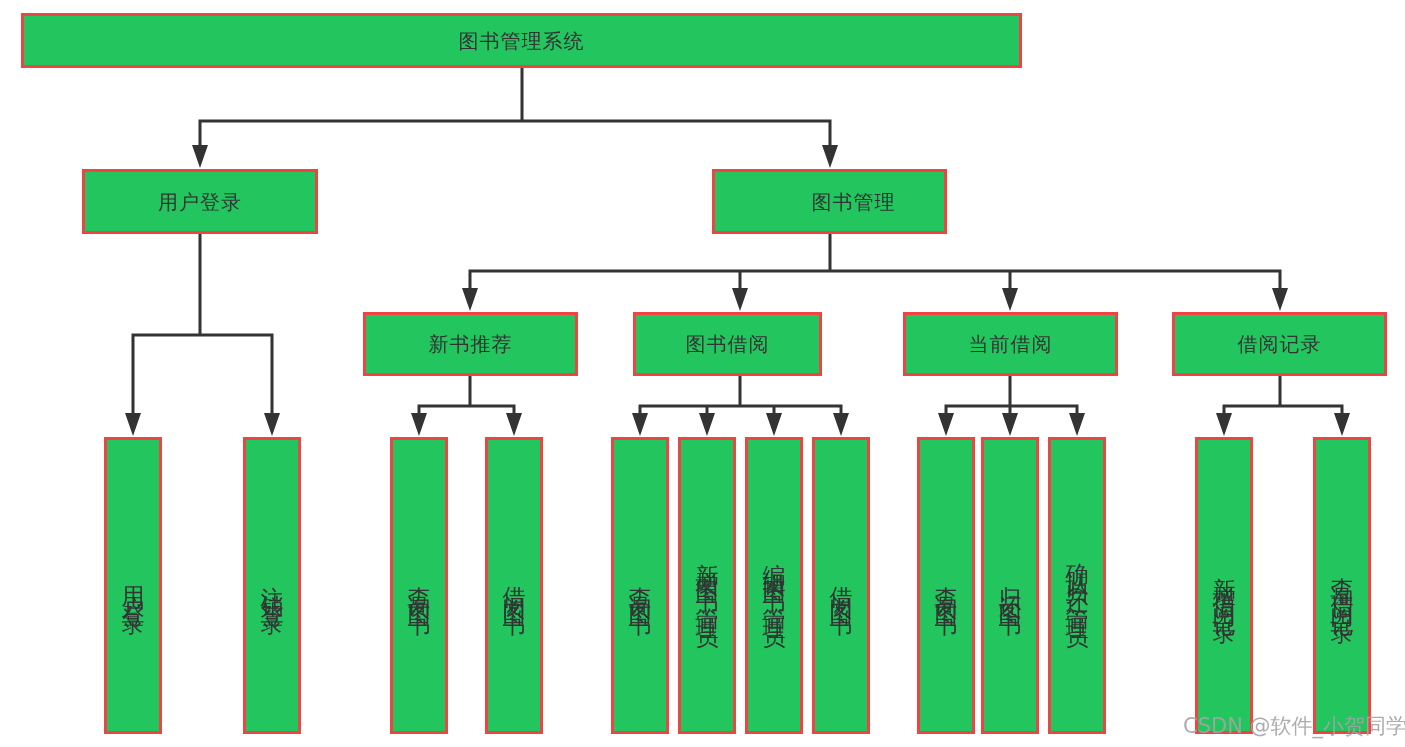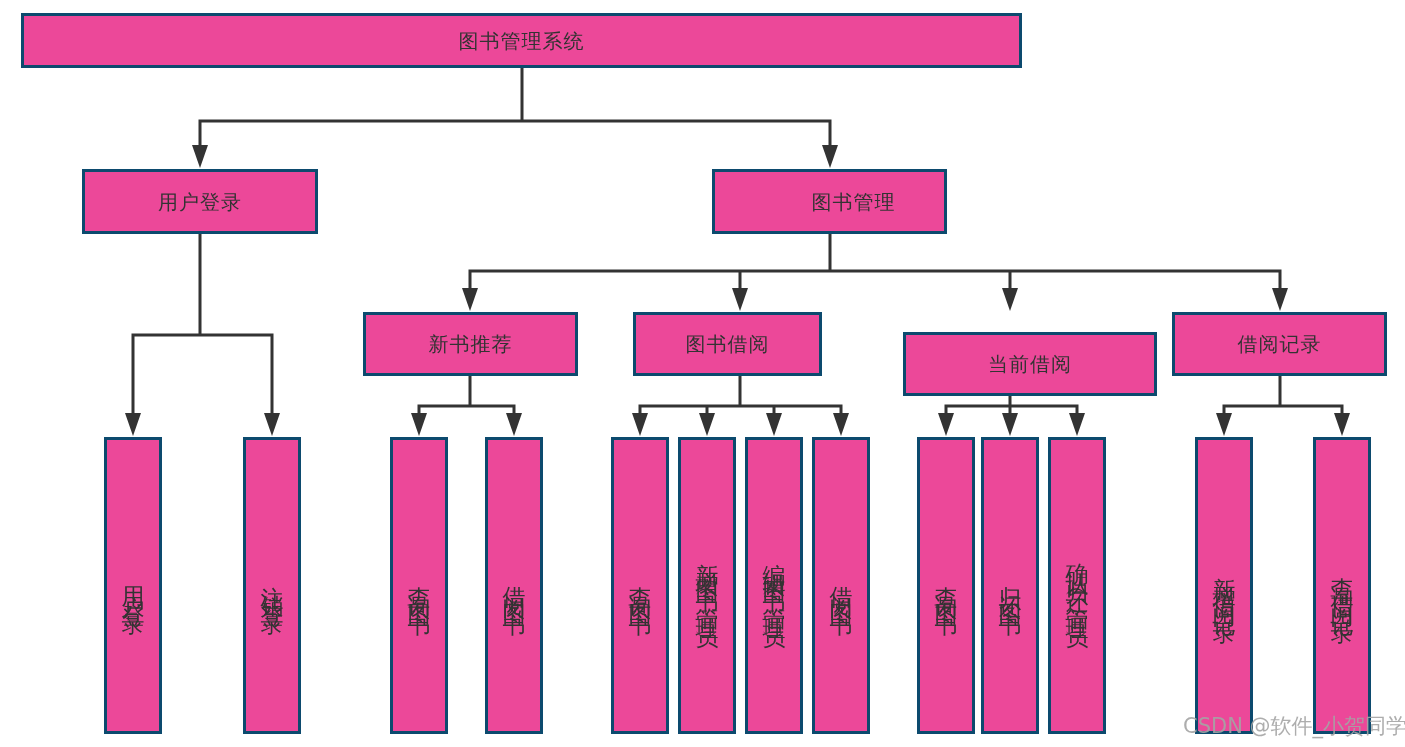--- a/index.html
+++ b/index.html
@@ -17,22 +17,22 @@
   }
   .connector-layer {
     position: absolute;
     left: 0; top: 0;
     width: 1405px;
     height: 747px;
   }
   .node {
     position: absolute;
     box-sizing: border-box;
-    border: 3px solid #0c4a6e;
-    background: #ec4899;
+    border: 3px solid #ef4444;
+    background: #22c55e;
     color: #333333;
     display: flex;
     align-items: center;
     justify-content: center;
     text-align: center;
   }
   .hbox {
     font-size: 20px;
     letter-spacing: 1px;
     line-height: 1;
@@ -112,21 +112,21 @@
   <div class="node hbox" style="left:712px; top:169px; width:235px; height:65px;padding-left:48px;">
     <span>图书管理</span>
   </div>
 
   <div class="node hbox" style="left:363px; top:312px; width:215px; height:64px;font-family:Liberation Serif, serif;">
     <span>新书推荐</span>
   </div>
   <div class="node hbox" style="left:633px; top:312px; width:189px; height:64px;">
     <span>图书借阅</span>
   </div>
-  <div class="node hbox" style="left:903px; top:312px; width:254px; height:64px;margin-top:20px;">
+  <div class="node hbox" style="left:903px; top:312px; width:215px; height:64px;">
     <span>当前借阅</span>
   </div>
   <div class="node hbox" style="left:1172px; top:312px; width:215px; height:64px;">
     <span>借阅记录</span>
   </div>
 
   <div class="node vbox" style="left:104px; top:437px; width:58px; height:297px;">
     <span class="vtext">用户登录</span>
   </div>
   <div class="node vbox" style="left:243px; top:437px; width:58px; height:297px;">

